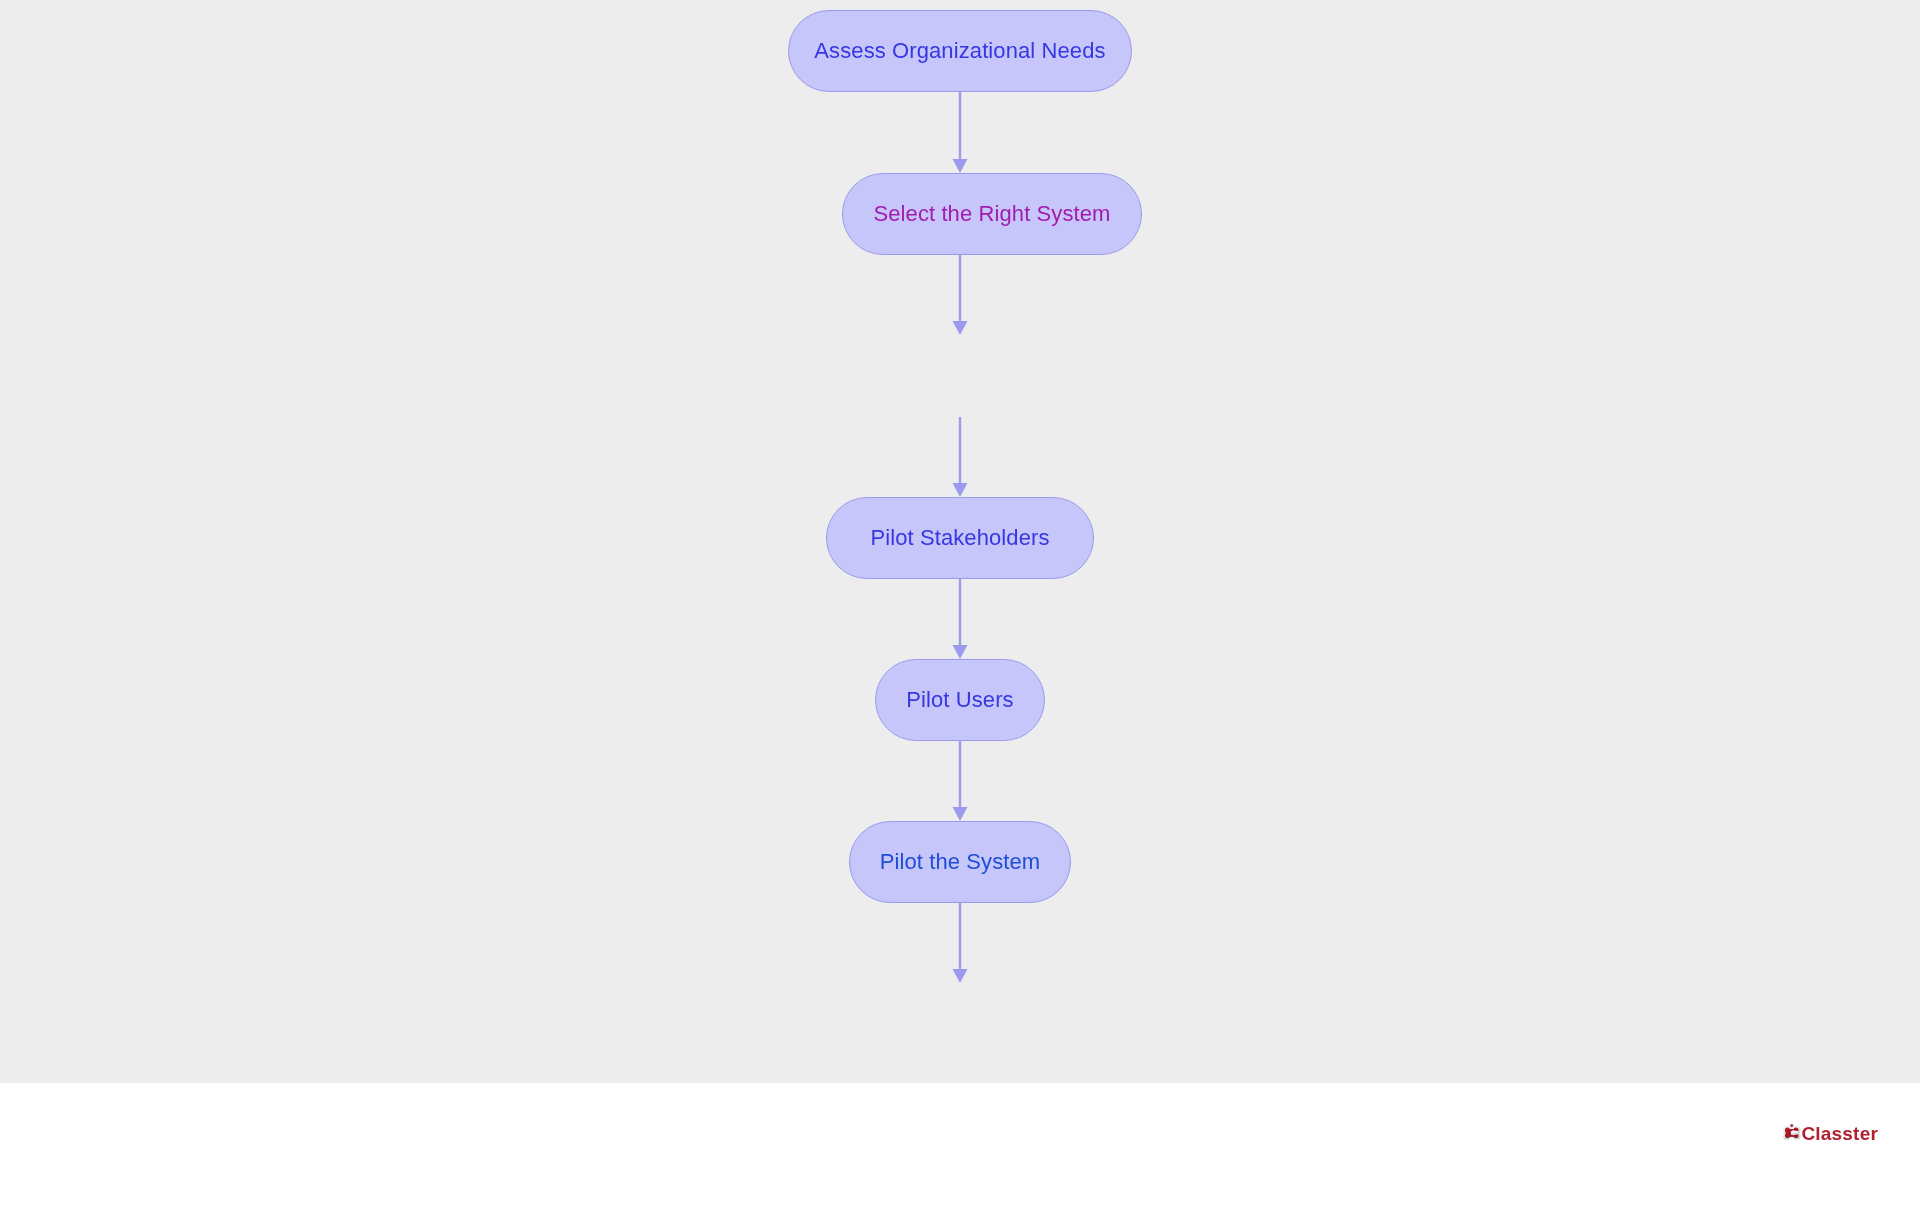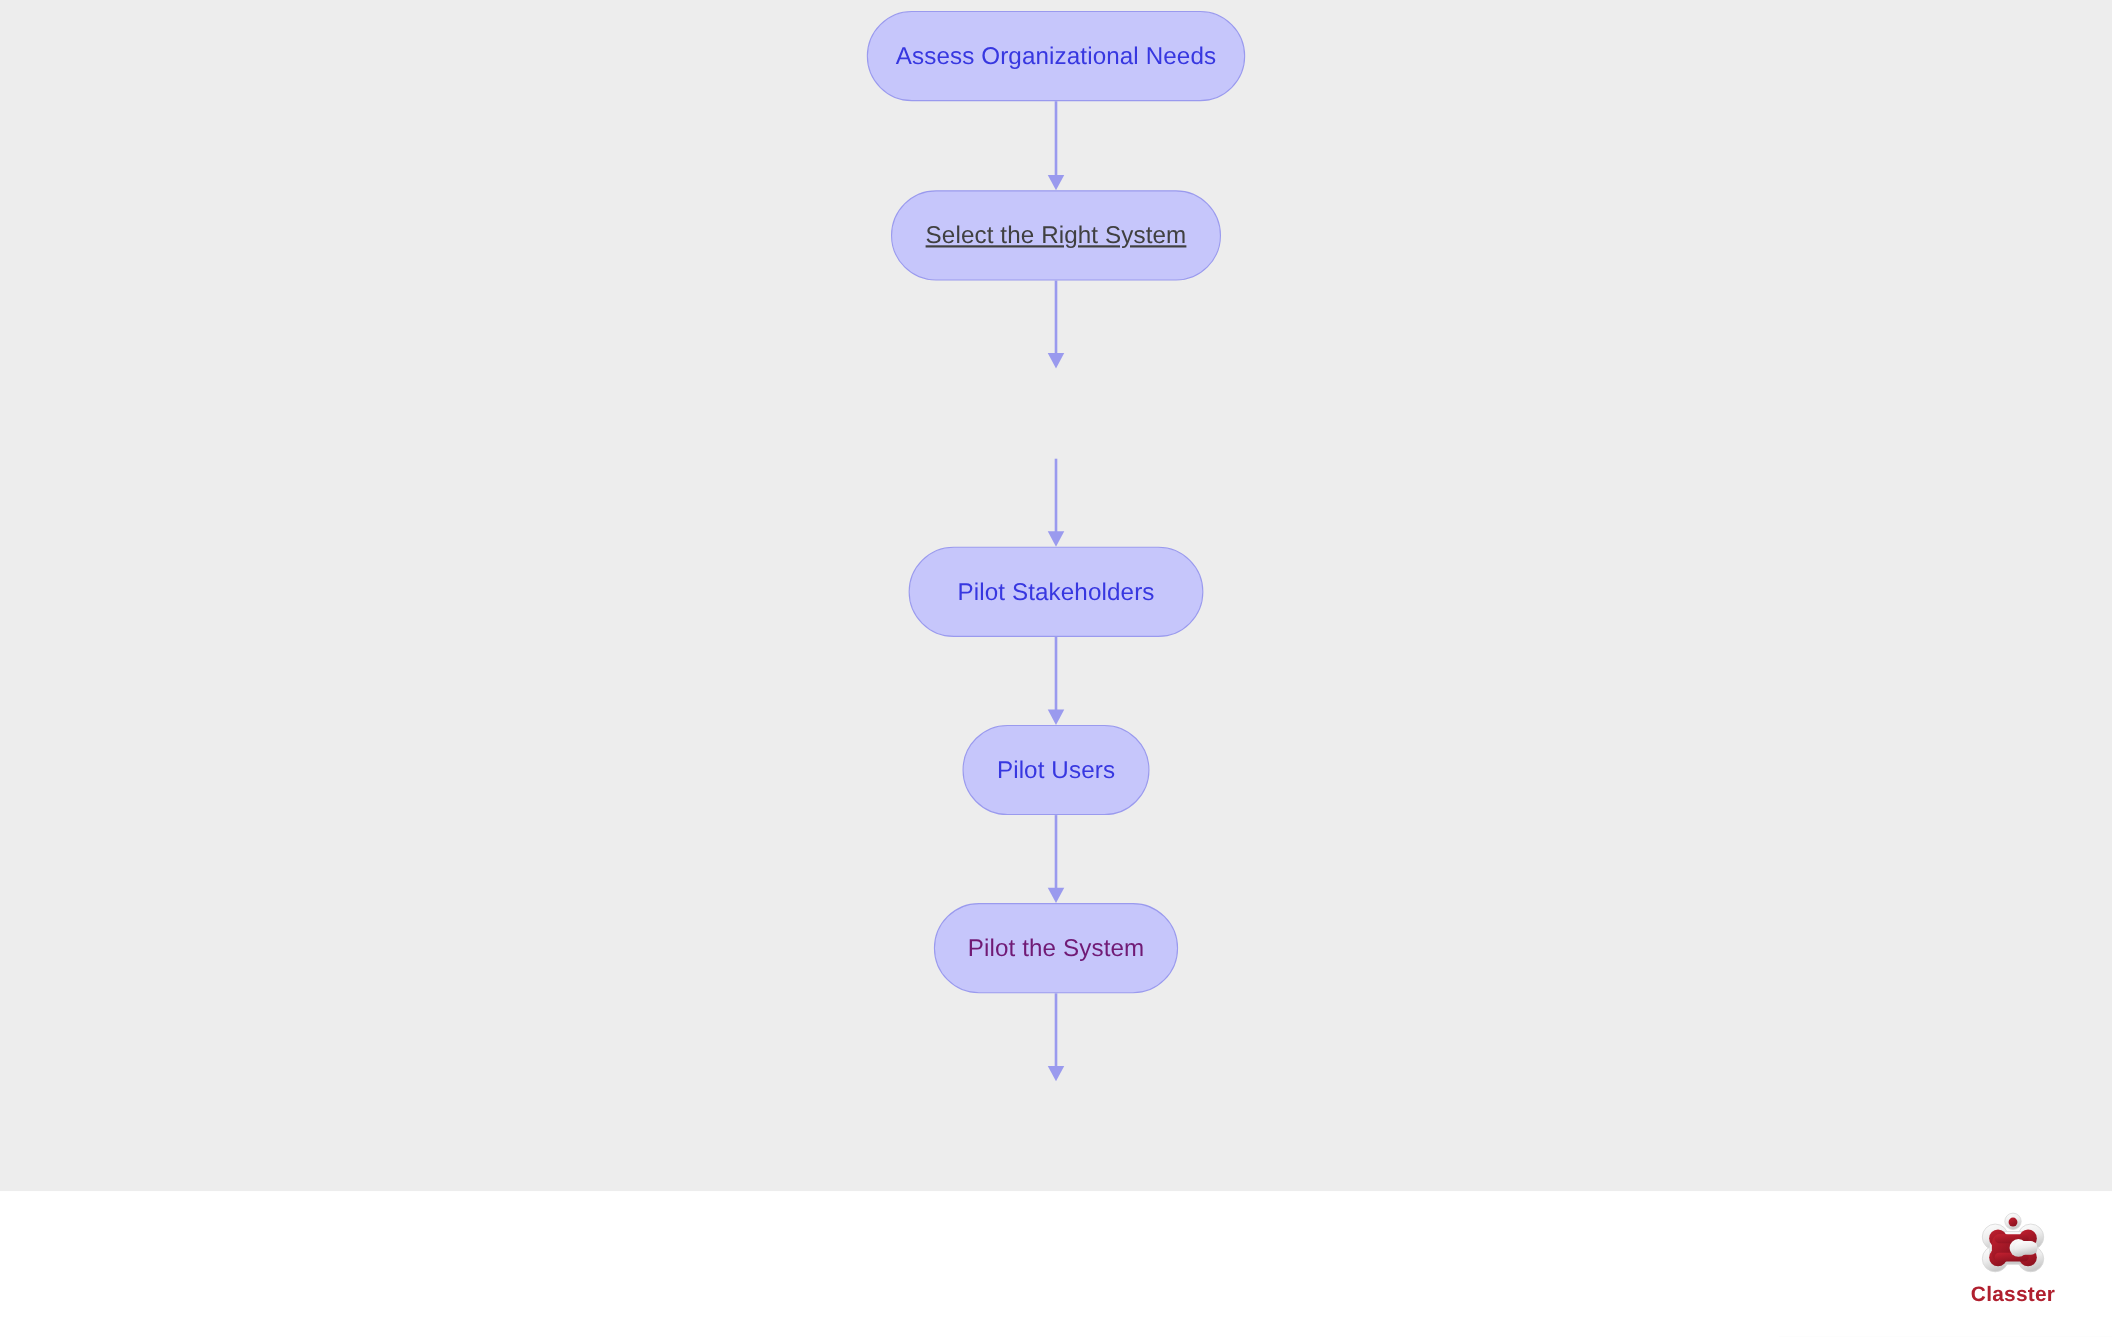--- a/index.html
+++ b/index.html
@@ -84,21 +84,21 @@
     height: 132px;
     background: #ffffff;
   }
 
   #brand {
     position: absolute;
     right: 42px;
     top: 18px;
     width: 96px;
     display: flex;
-    flex-direction: column;
+    flex-direction: row;
     align-items: center;
   }
 
   #brand-mark {
     width: 62px;
     height: 62px;
     display: block;
   }
 
   #brand-name {
@@ -138,30 +138,30 @@
         <line x1="9" y1="0" x2="9" y2="67" class="conn-line" style="stroke: rgb(154, 154, 238);"></line>
         <polygon points="1.5,66 16.5,66 9,80" class="conn-head" style="fill: rgb(154, 154, 238);"></polygon>
       </svg>
       <svg class="connector" width="18" height="80" viewBox="0 0 18 80" style="left: 960px; top: 903px;">
         <line x1="9" y1="0" x2="9" y2="67" class="conn-line" style="stroke: rgb(154, 154, 238);"></line>
         <polygon points="1.5,66 16.5,66 9,80" class="conn-head" style="fill: rgb(154, 154, 238);"></polygon>
       </svg>
       <div class="node" style="left: 960px; top: 10px; width: 344px; background: rgb(198, 198, 251); border-color: rgb(154, 154, 238); color: rgb(55, 55, 224);">
         <span>Assess Organizational Needs</span>
       </div>
-      <div class="node" style="left: 960px; top: 173px; width: 300px; background: rgb(198, 198, 251); border-color: rgb(154, 154, 238); color: #404040; text-decoration: underline;">
+      <div class="node" style="left: 992px; top: 173px; width: 300px; background: rgb(198, 198, 251); border-color: rgb(154, 154, 238); color: #a21caf;">
         <span>Select the Right System</span>
       </div>
       <div class="node" style="left: 960px; top: 497px; width: 268px; background: rgb(198, 198, 251); border-color: rgb(154, 154, 238); color: rgb(55, 55, 224);">
         <span>Pilot Stakeholders</span>
       </div>
       <div class="node" style="left: 960px; top: 659px; width: 170px; background: rgb(198, 198, 251); border-color: rgb(154, 154, 238); color: rgb(55, 55, 224);">
         <span>Pilot Users</span>
       </div>
-      <div class="node" style="left: 960px; top: 821px; width: 222px; background: rgb(198, 198, 251); border-color: rgb(154, 154, 238); color: #701a75; text-align: center;">
+      <div class="node" style="left: 960px; top: 821px; width: 222px; background: rgb(198, 198, 251); border-color: rgb(154, 154, 238); color: #1d4ed8; text-align: center;">
         <span>Pilot the System</span>
       </div>
     </div>
 
   <div id="footer" style="background: rgb(255, 255, 255);">
     <div id="brand">
       <svg id="brand-mark" viewBox="0 0 100 100">
         <defs>
           <linearGradient id="lgGrey" x1="0" y1="0" x2="0.35" y2="1">
             <stop offset="0%" stop-color="#ffffff"></stop>

